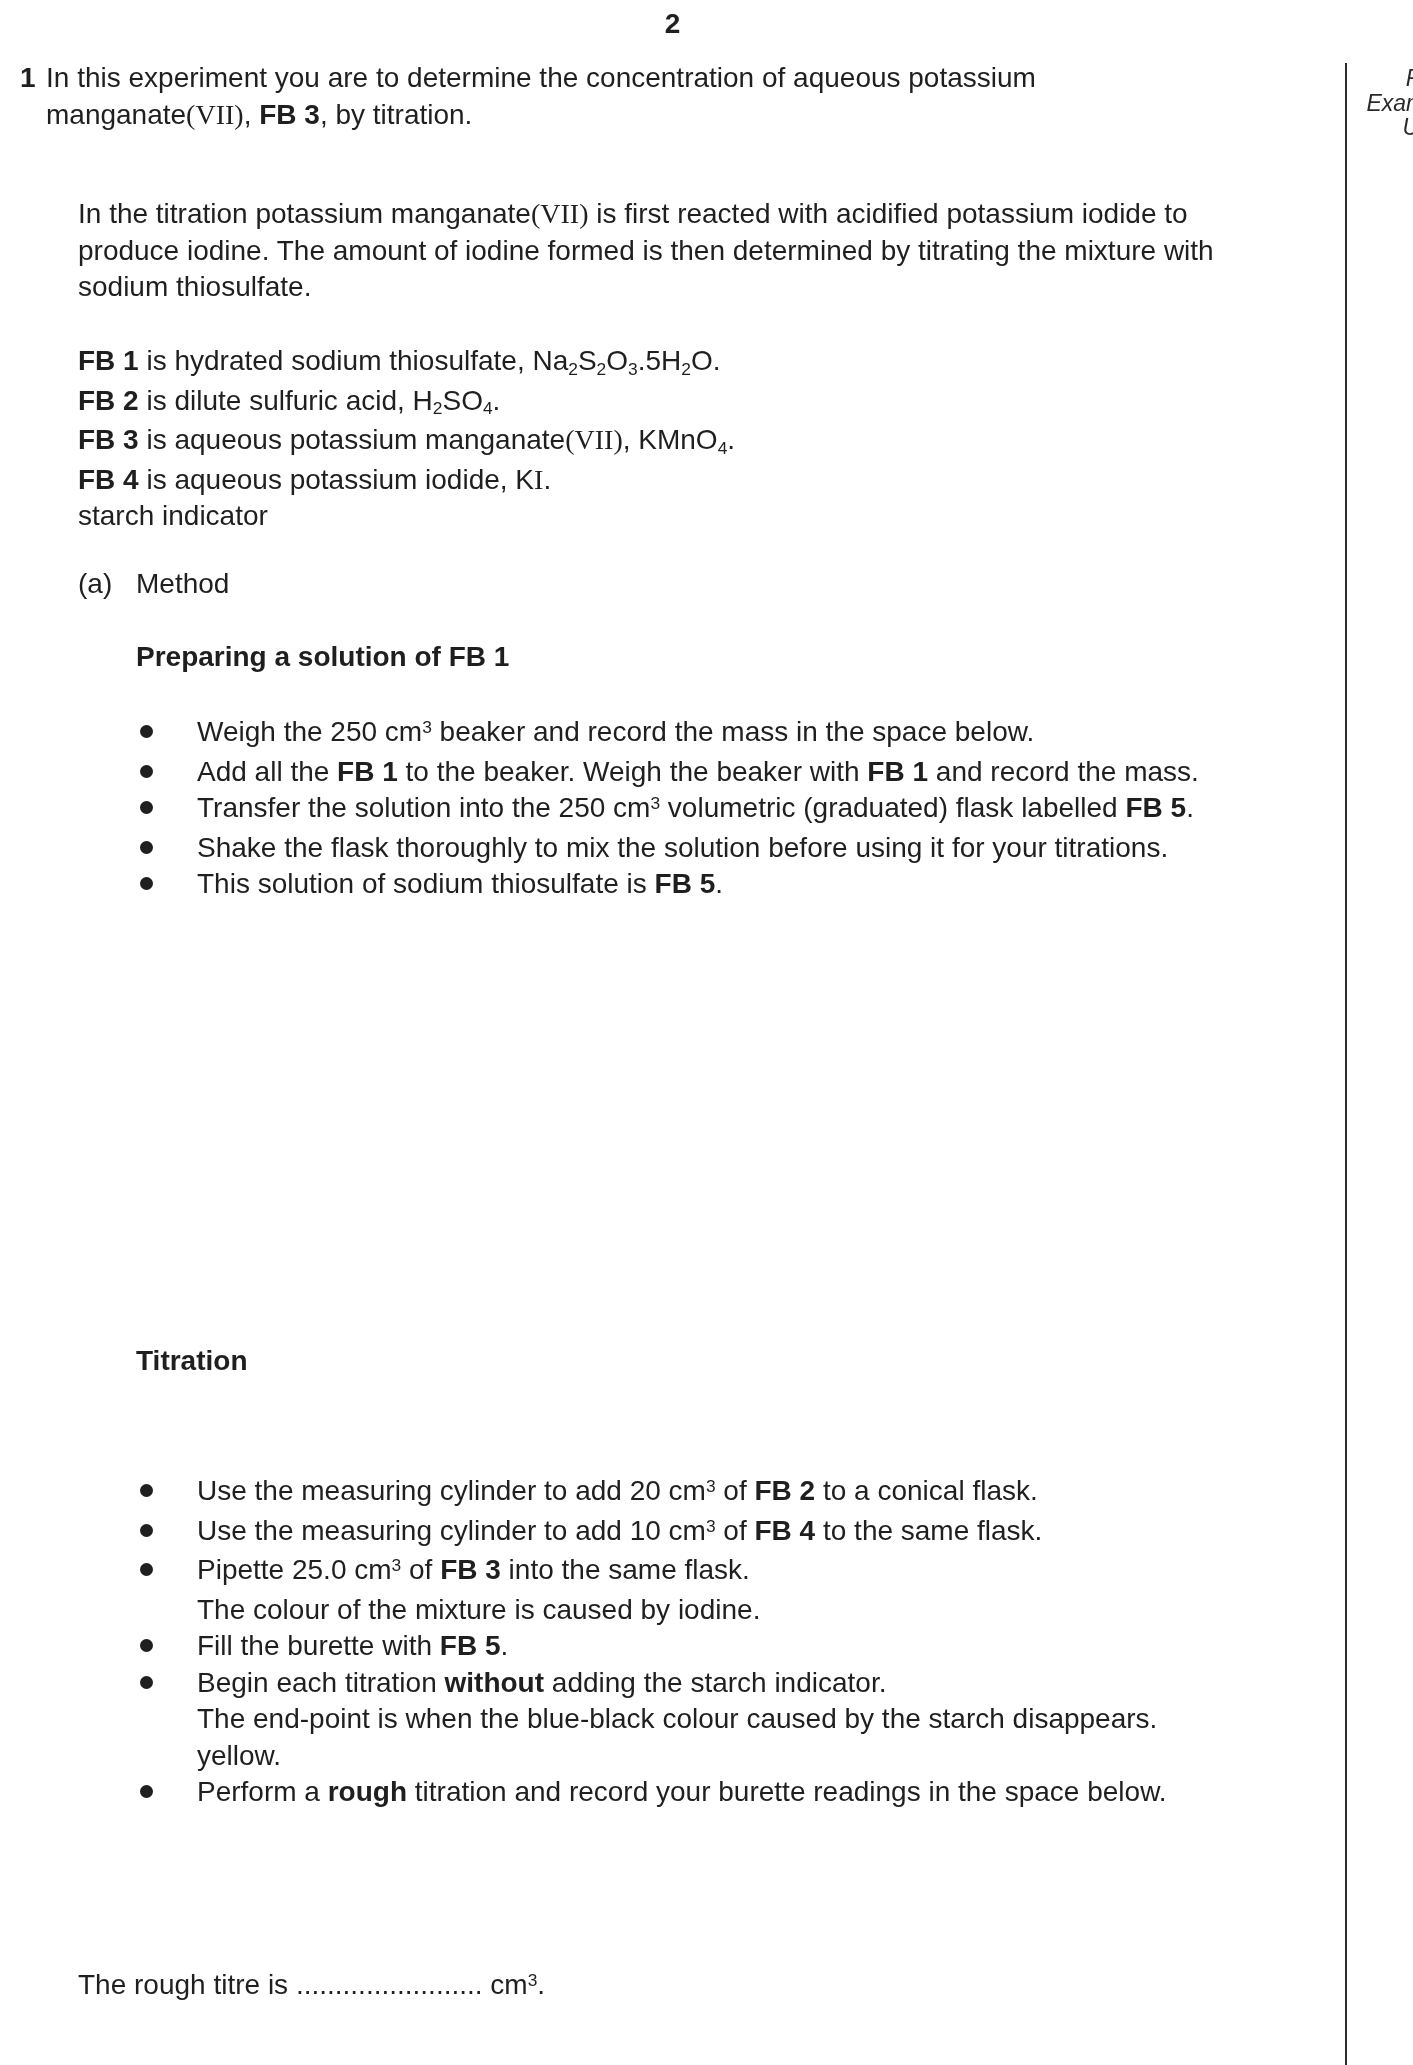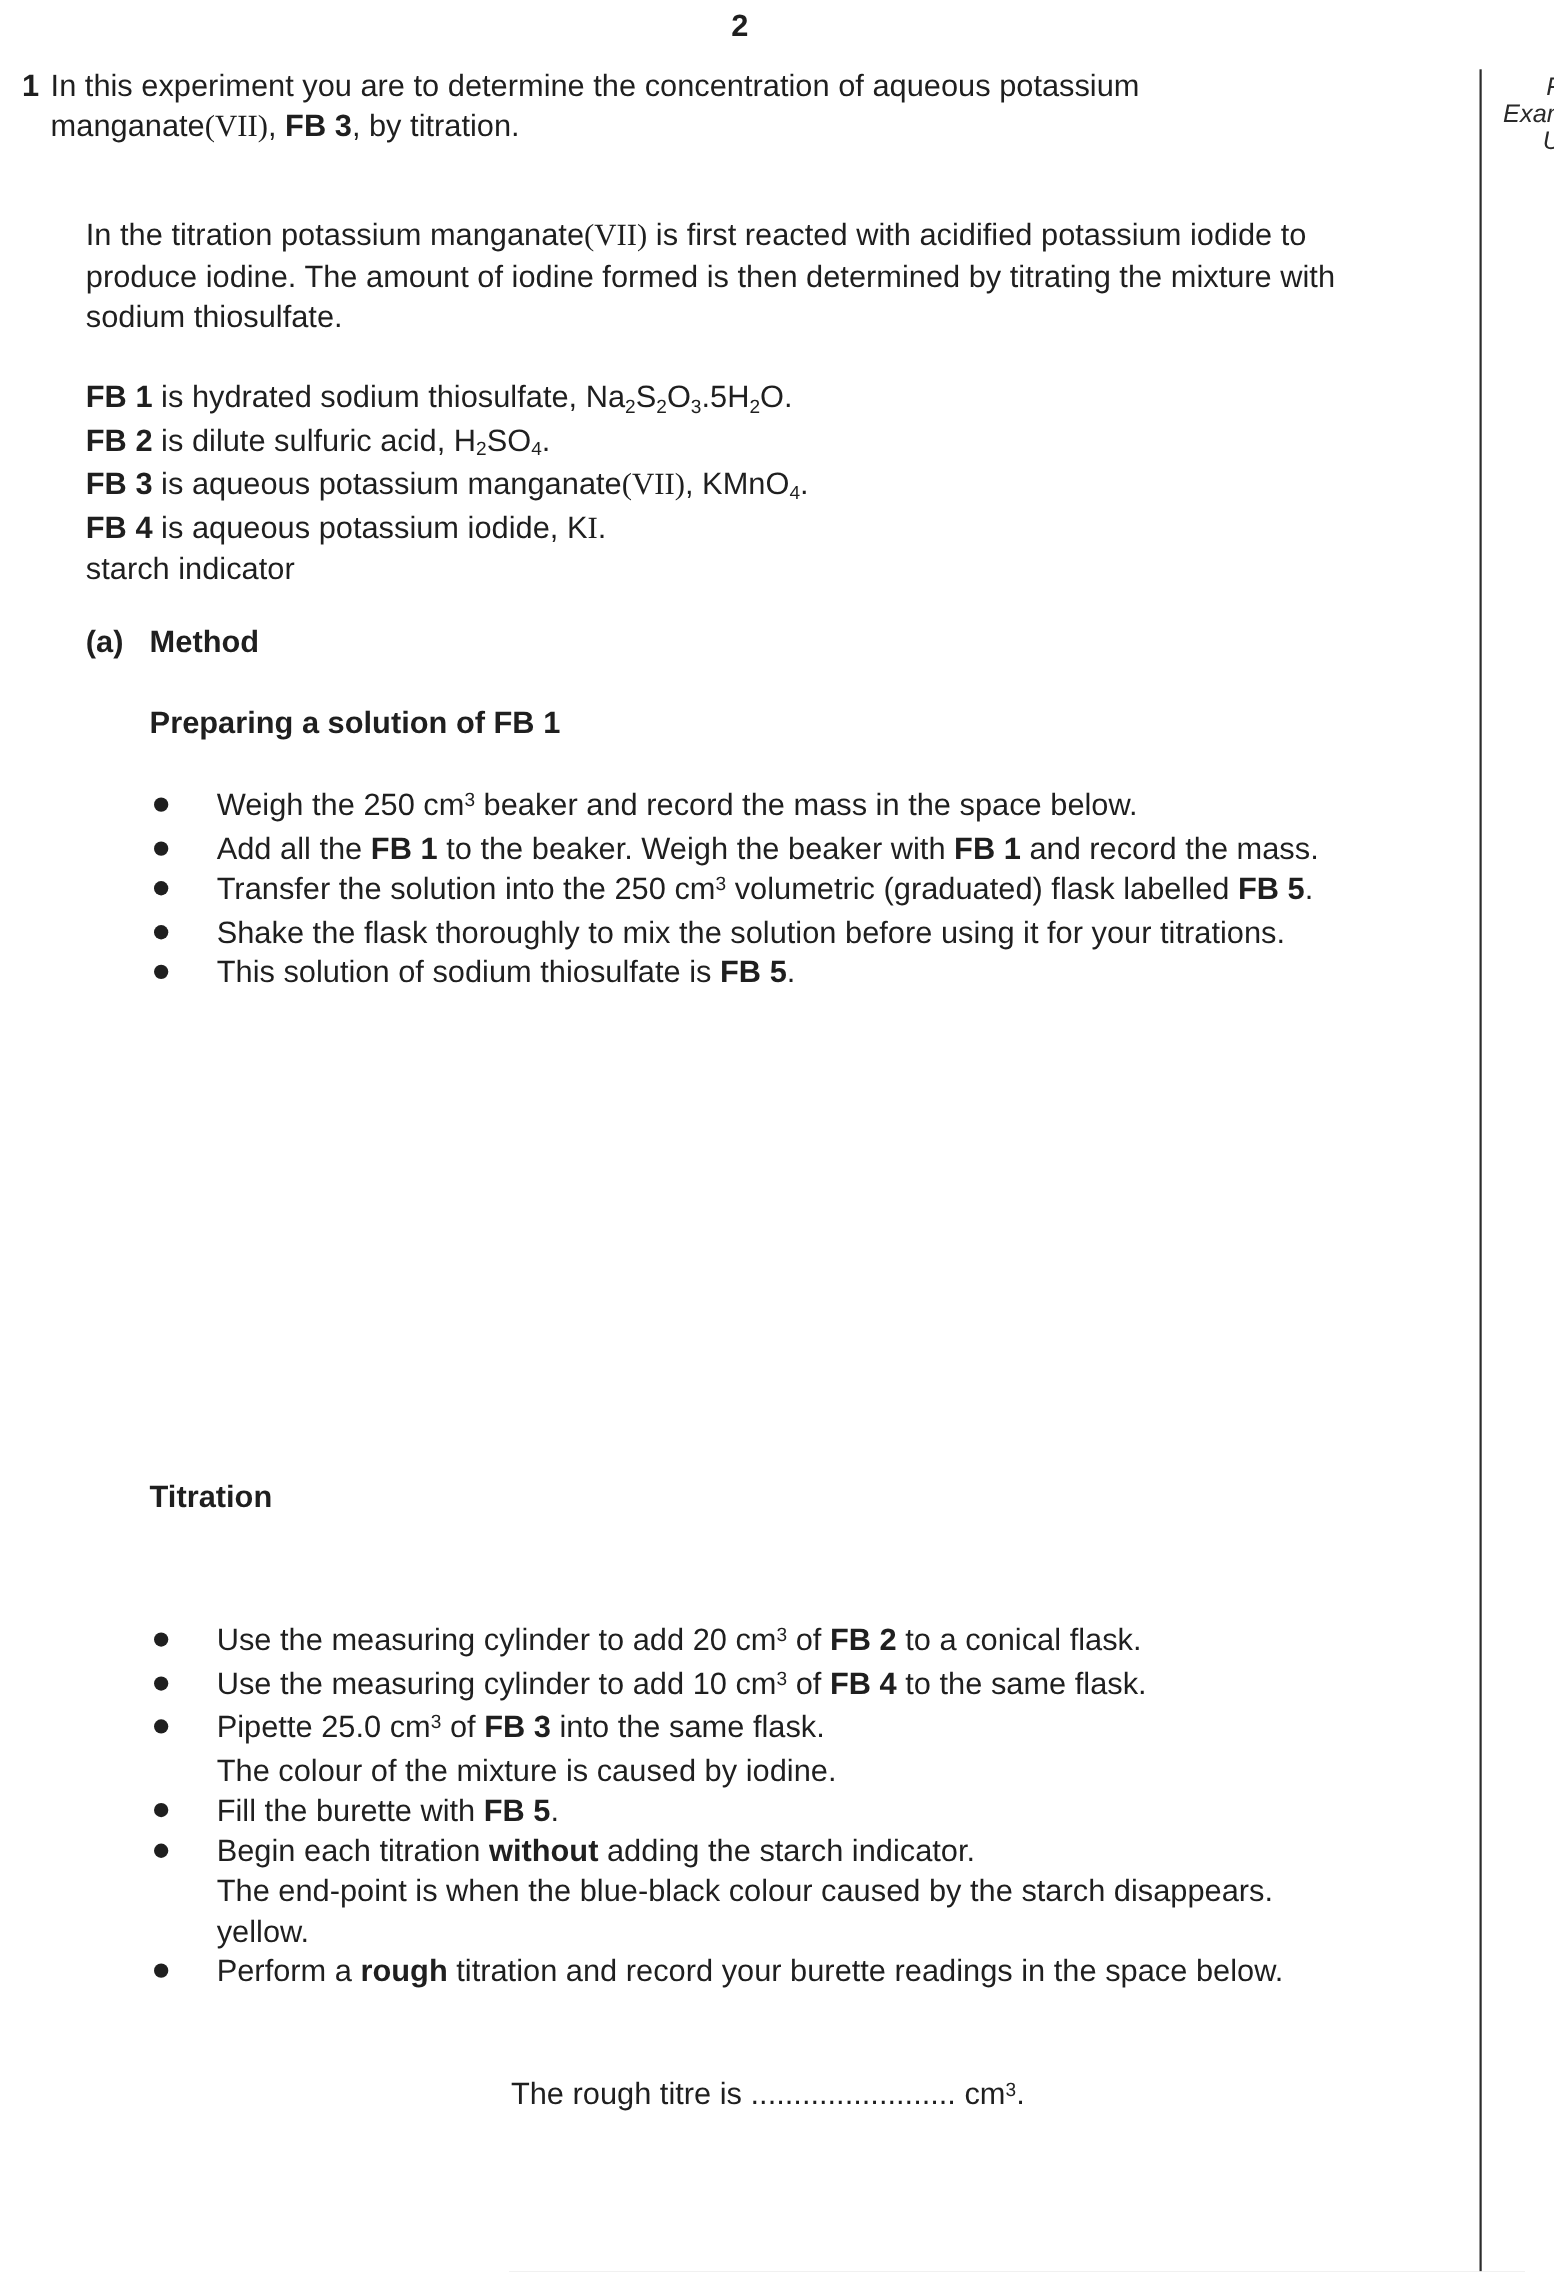--- a/index.html
+++ b/index.html
@@ -22,37 +22,37 @@
     font-style:italic; font-size:23px; line-height:24.5px; text-align:center; color:#2a2a2a;
   }
 
   .q1 { position:absolute; top:60px; left:20px; width:1312px; }
   .q1 .q-num { position:absolute; left:0; top:0; font-weight:bold; }
   .q1 .q-text { margin-left:26px; width:1254px; }
 
   .para2 { position:absolute; top:196px; left:78px; width:1254px; }
   .fb-list { position:absolute; top:343px; left:78px; width:1254px; }
 
-  .method-head { position:absolute; top:566px; left:78px; font-weight:bold; }
+  .method-head { position:absolute; top:566px; left:78px; font-weight:normal; }
   .method-head .part-label { display:inline-block; width:58px; }
 
   .subhead { position:absolute; left:136px; font-weight:bold; }
   .subhead.preparing { top:639px; }
   .subhead.titration { top:1343px; }
 
   .bullets { position:absolute; left:140px; width:1190px; }
   .bullets.group1 { top:714px; }
   .bullets.group2 { top:1473px; }
   .bullet-row { display:flex; }
   .bdot { width:57px; flex:none; padding-top:11px; }
   .bdot::after { content:''; display:block; width:13px; height:13px; border-radius:50%; background:#1f1f1f; }
   .btext { flex:1; }
   .line.justify { text-align:justify; text-align-last:justify; }
 
-  .rough-titre { position:absolute; top:1886px; left:78px; width:1240px; text-align:center; }
+  .rough-titre { position:absolute; top:1967px; left:78px; width:1240px; text-align:left; }
 </style>
 </head>
 <body>
 
 <div class="page">
 
   <div class="page-num">2</div>
 
   <div class="examiner-rule"></div>
   <div class="examiner-text">

